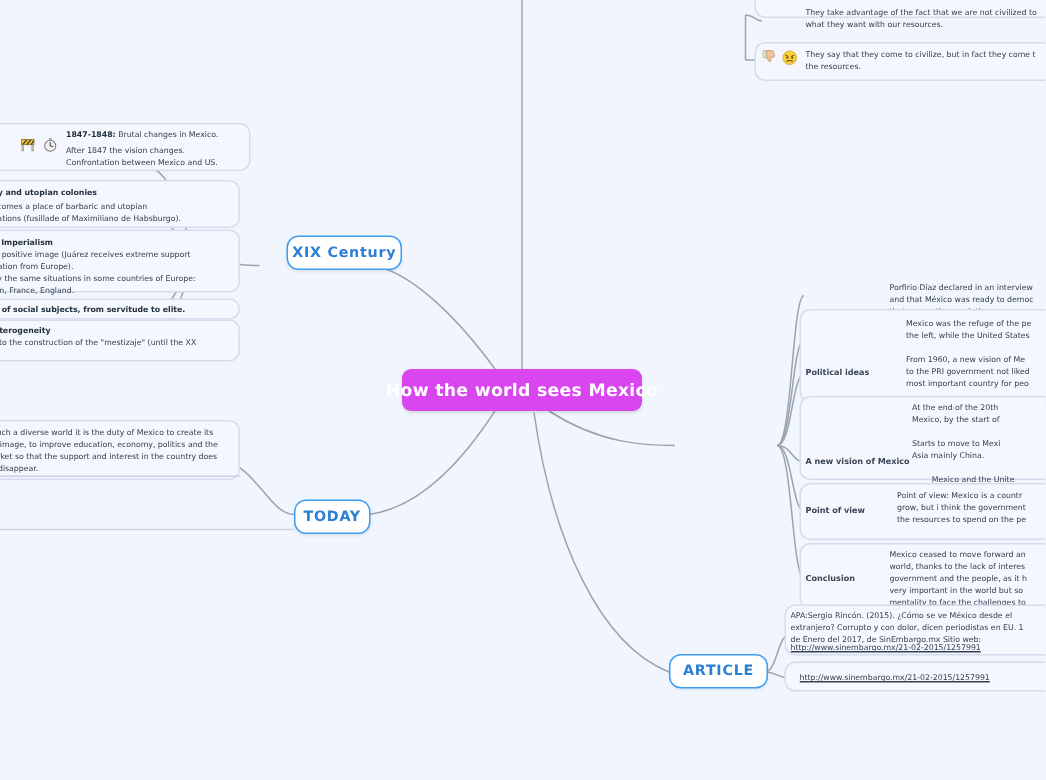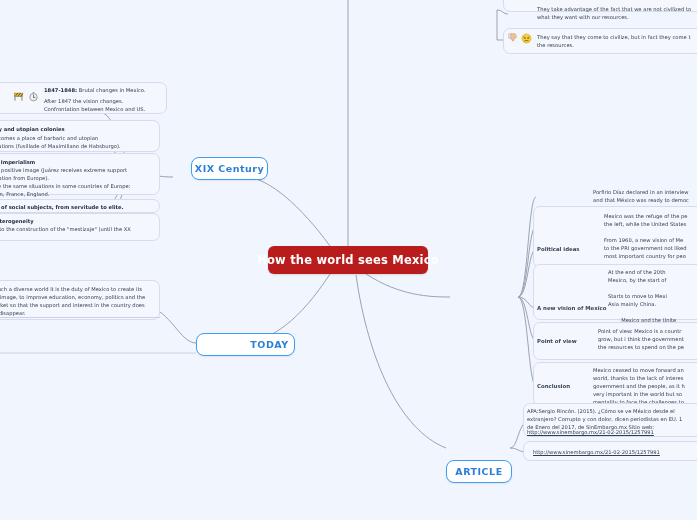--- a/index.html
+++ b/index.html
@@ -8,21 +8,21 @@
     background:#f1f5fd;
     font-family:"DejaVu Sans","Liberation Sans",sans-serif;
     position:relative;
   }
   #canvas{position:absolute;inset:0;width:697px;height:520px;}
   #edges{position:absolute;left:0;top:0;width:697px;height:520px;pointer-events:none;}
 
   
   .root-node{
     position:absolute;
-    background:#b91c1c;
+    background:#d946ef;
     color:#ffffff;
     border-radius:6px;
     font-size:11.5px;
     font-weight:bold;
     letter-spacing:.2px;
     display:flex;align-items:center;justify-content:center;
     box-shadow:0 1px 2px rgba(0,0,0,.12);
     white-space:nowrap;
   }
 
@@ -130,26 +130,26 @@
   </svg>
 
   <div class="root-node" style="left:268px;top:246px;width:160px;height:28px;">
     <span>How the world sees Mexico</span>
   </div>
 
   <div class="pill" style="left:173px;top:157px;width:75px;height:21px;margin-left:18px;">
     <span>XIX Century</span>
   </div>
 
-  <div class="pill" style="left:196px;top:333px;width:49px;height:21px;padding-left:48px;">
+  <div class="pill" style="left:196px;top:333px;width:49px;height:21px;">
     <span>TODAY</span>
   </div>
 
 
-  <div class="pill" style="left:446px;top:460px;width:64px;height:21px;">
+  <div class="pill" style="left:446px;top:436px;width:64px;height:21px;">
     <span>ARTICLE</span>
   </div>
 
   <div class="leafcard" style="left:503px;top:-16px;width:200px;height:28px;"></div>
   <div class="leaftext" style="left:537px;top:5px;width:165px;">They take advantage of the fact that we are not civilized to
 what they want with our resources.</div>
 
   <div class="leafcard" style="left:503px;top:28px;width:200px;height:26px;"></div>
   <svg class="icon" style="left:508px;top:33px;" viewBox="0 0 16 16" xmlns="http://www.w3.org/2000/svg">
     <path d="M4 1h5.3c1 0 1.6.5 1.8 1.2l1 3.3c.3 1-.3 2-1.4 2H8.4l.4 2.3c.2 1-.4 1.9-1.3 2-.5.1-.9-.1-1.1-.6L4.4 7.6H4z" fill="#f0c49b" stroke="#b98a5c" stroke-width=".7" stroke-linejoin="round"></path>

